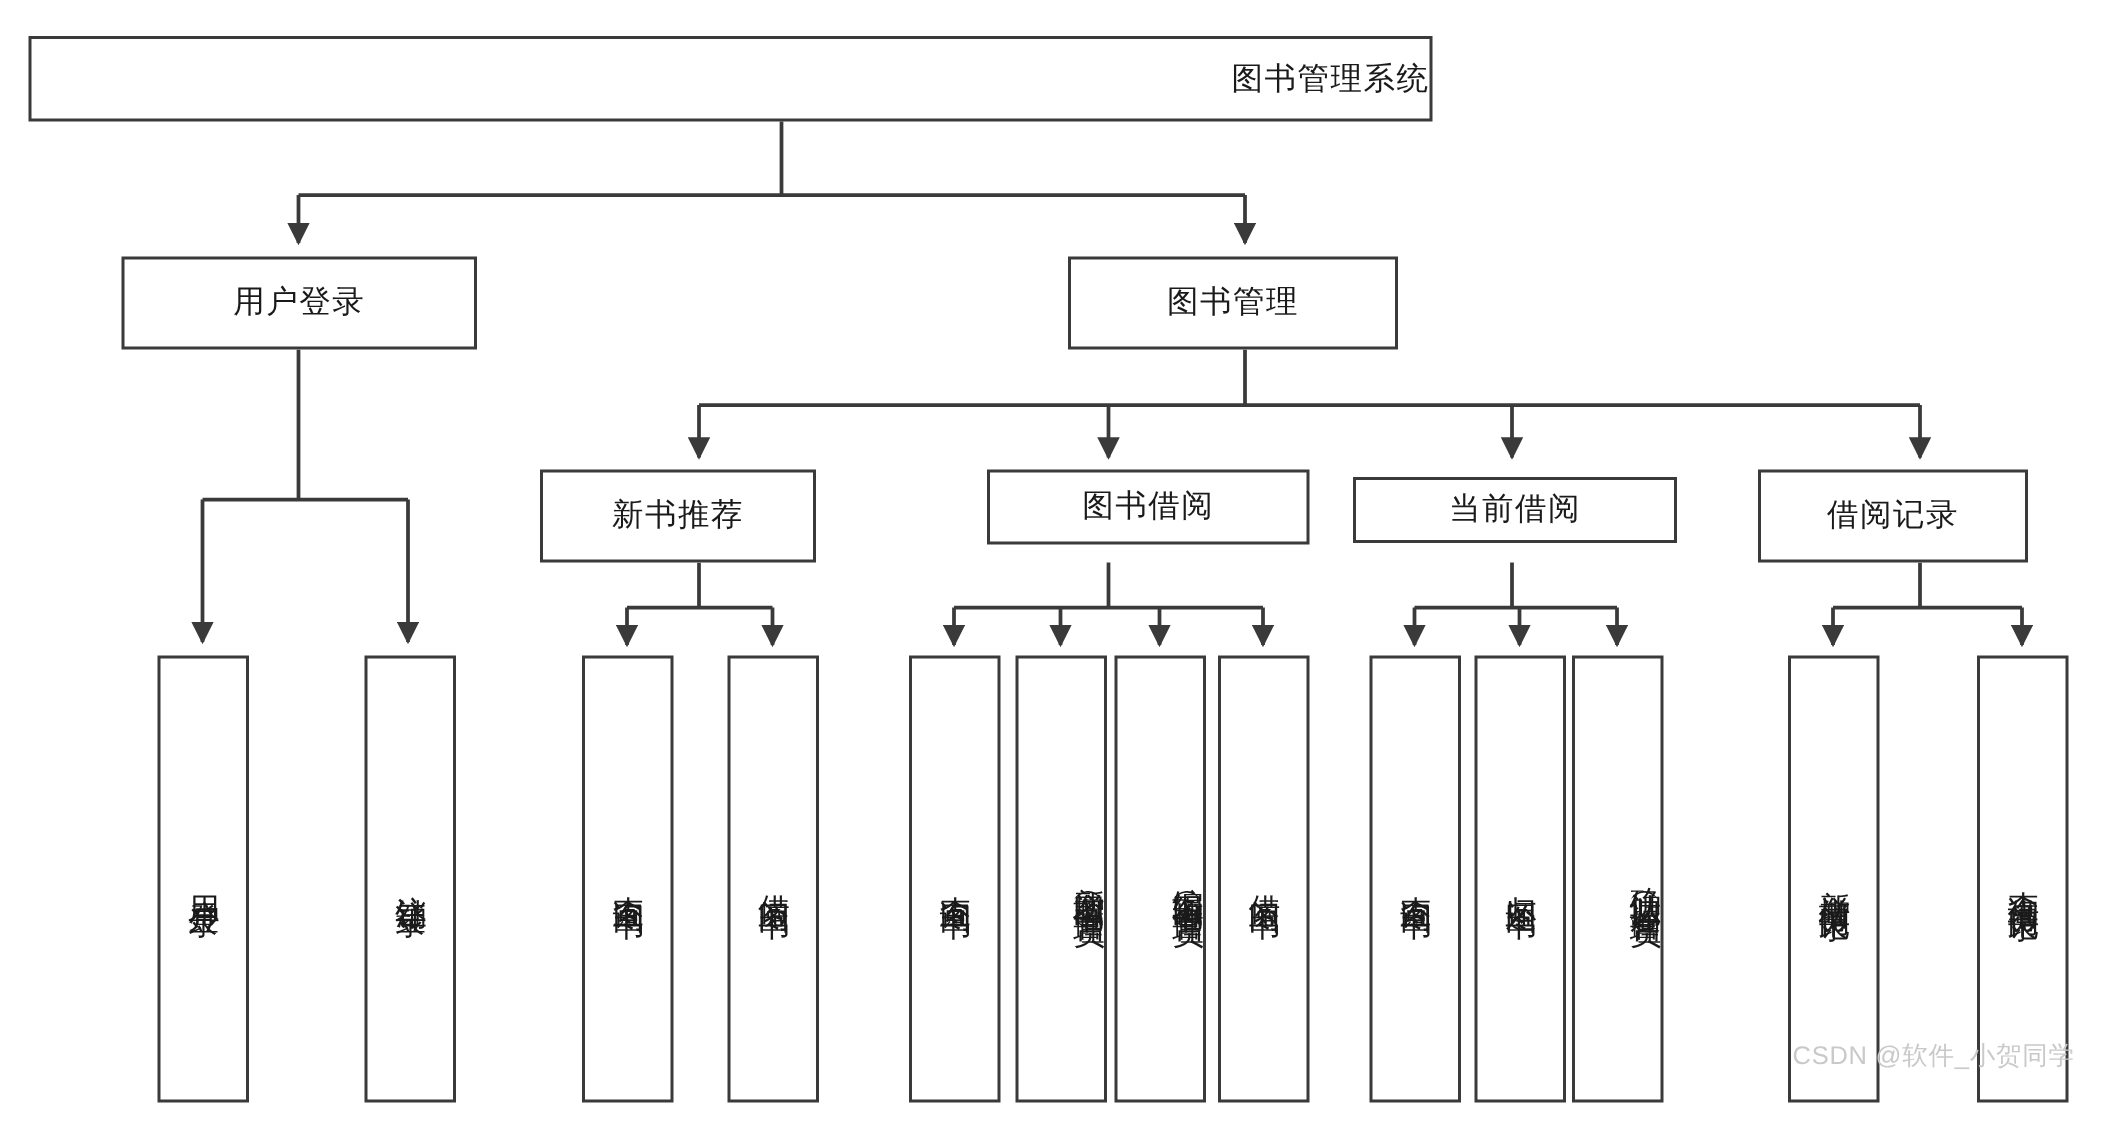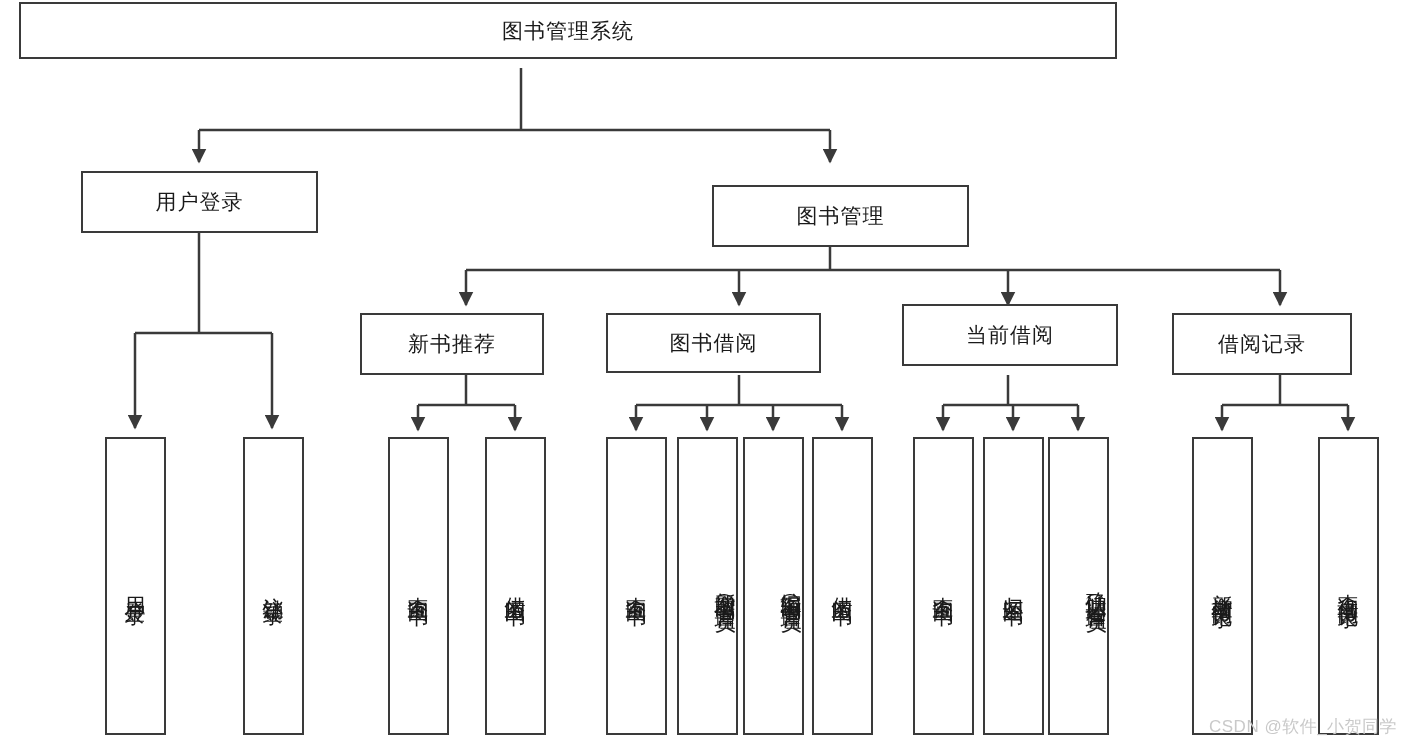--- a/index.html
+++ b/index.html
@@ -111,38 +111,38 @@
       <path d="M 1013 405 L 1013 430" marker-end="url(#arrow)"></path>
       <path d="M 1078 405 L 1078 430" marker-end="url(#arrow)"></path>
 
       <path d="M 1280 375 L 1280 405"></path>
       <path d="M 1222 405 L 1348 405"></path>
       <path d="M 1222 405 L 1222 430" marker-end="url(#arrow)"></path>
       <path d="M 1348 405 L 1348 430" marker-end="url(#arrow)"></path>
     </g>
   </svg>
 
-  <div class="node node-h" id="n-root" style="left: 19px; top: 2px; width: 1098px; height: 57px;">
+  <div class="node node-h" id="n-root" style="left: 19px; top: 24px; width: 936px; height: 57px; justify-content: flex-end;">
     <span>图书管理系统</span>
   </div>
 
   <div class="node node-h" id="n-l2-0" style="left: 81px; top: 171px; width: 237px; height: 62px;">
     <span>用户登录</span>
   </div>
-  <div class="node node-h" id="n-l2-1" style="left: 712px; top: 185px; width: 257px; height: 62px;">
+  <div class="node node-h" id="n-l2-1" style="left: 712px; top: 171px; width: 220px; height: 62px;">
     <span>图书管理</span>
   </div>
 
   <div class="node node-h" id="n-l3-0" style="left: 360px; top: 313px; width: 184px; height: 62px;">
     <span>新书推荐</span>
   </div>
-  <div class="node node-h" id="n-l3-1" style="left: 606px; top: 313px; width: 215px; height: 60px;">
+  <div class="node node-h" id="n-l3-1" style="left: 658px; top: 313px; width: 215px; height: 50px;">
     <span>图书借阅</span>
   </div>
-  <div class="node node-h" id="n-l3-2" style="left: 902px; top: 304px; width: 216px; height: 62px;">
+  <div class="node node-h" id="n-l3-2" style="left: 902px; top: 318px; width: 216px; height: 44px;">
     <span>当前借阅</span>
   </div>
   <div class="node node-h" id="n-l3-3" style="left: 1172px; top: 313px; width: 180px; height: 62px;">
     <span>借阅记录</span>
   </div>
 
   <div class="node node-v center-v" id="n-leaf-0" style="left: 105px; top: 437px; width: 61px; height: 298px;">
       <span>用户登录</span>
     </div>
   <div class="node node-v center-v" id="n-leaf-1" style="left: 243px; top: 437px; width: 61px; height: 298px;">
@@ -175,15 +175,15 @@
   <div class="node node-v" id="n-leaf-10" style="left: 1048px; top: 437px; width: 61px; height: 298px;">
       <span>确认归还（管理员）</span>
     </div>
   <div class="node node-v center-v" id="n-leaf-11" style="left: 1192px; top: 437px; width: 61px; height: 298px;">
       <span>新增借阅记录</span>
     </div>
   <div class="node node-v center-v" id="n-leaf-12" style="left: 1318px; top: 437px; width: 61px; height: 298px;">
       <span>查询借阅记录</span>
     </div>
 
-  <div class="watermark" id="wm" style="left: 1195px; top: 715px; padding-left: 14px;">CSDN @软件_小贺同学</div>
+  <div class="watermark" id="wm" style="left: 1195px; top: 692px;">CSDN @软件_小贺同学</div>
 
 </div>
 
 </body></html>

